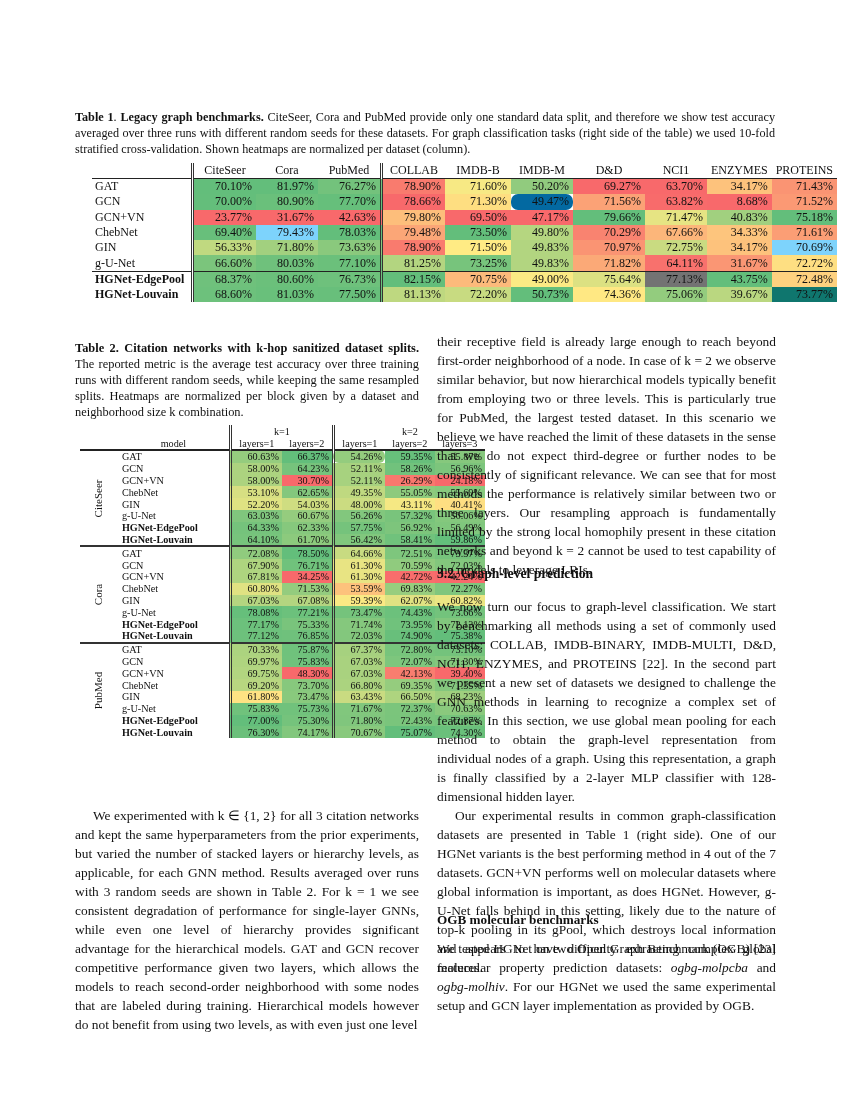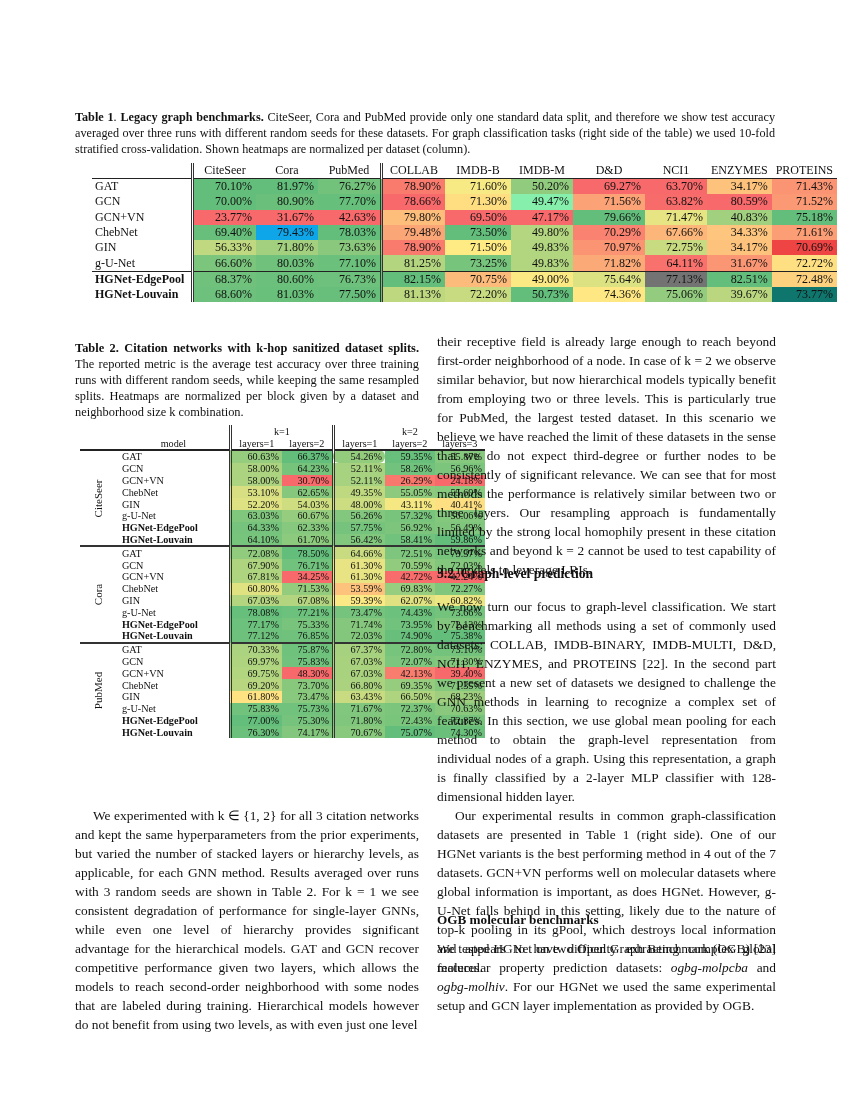--- a/index.html
+++ b/index.html
@@ -73,64 +73,64 @@
         <td class="val" style="background: rgb(253, 194, 124);">34.17%</td>
         <td class="val" style="background: rgb(250, 148, 115);">71.43%</td>
       </tr>
       <tr>
         <td class="model">GCN</td>
         <td class="val dv" style="background: rgb(100, 190, 123);">70.00%</td>
         <td class="val" style="background: rgb(106, 192, 123);">80.90%</td>
         <td class="val" style="background: rgb(102, 191, 123);">77.70%</td>
         <td class="val dv" style="background: rgb(248, 105, 107);">78.66%</td>
         <td class="val" style="background: rgb(254, 222, 129);">71.30%</td>
-        <td class="val" style="background: #86efac;">49.47%</td>
+        <td class="val" style="background: #0369a1; border-radius: 7px;">49.47%</td>
         <td class="val" style="background: rgb(251, 162, 118);">71.56%</td>
         <td class="val" style="background: rgb(248, 107, 107);">63.82%</td>
-        <td class="val" style="background: rgb(248, 105, 107);">80.59%</td>
+        <td class="val" style="background: rgb(248, 105, 107);">8.68%</td>
         <td class="val" style="background: rgb(251, 153, 116);">71.52%</td>
       </tr>
       <tr>
         <td class="model">GCN+VN</td>
         <td class="val dv" style="background: rgb(248, 105, 107);">23.77%</td>
         <td class="val" style="background: rgb(248, 105, 107);">31.67%</td>
         <td class="val" style="background: rgb(248, 105, 107);">42.63%</td>
         <td class="val dv" style="background: rgb(253, 190, 123);">79.80%</td>
         <td class="val" style="background: rgb(248, 105, 107); padding-left: 8px;">69.50%</td>
         <td class="val" style="background: rgb(248, 105, 107);">47.17%</td>
         <td class="val" style="background: rgb(99, 190, 123);">79.66%</td>
         <td class="val" style="background: rgb(230, 228, 131);">71.47%</td>
         <td class="val" style="background: rgb(161, 208, 127);">40.83%</td>
         <td class="val" style="background: rgb(99, 190, 123);">75.18%</td>
       </tr>
       <tr>
         <td class="model">ChebNet</td>
         <td class="val dv" style="background: rgb(104, 191, 123);">69.40%</td>
-        <td class="val" style="background: #0ea5e9;">79.43%</td>
+        <td class="val" style="background: #7dd3fc;">79.43%</td>
         <td class="val" style="background: rgb(99, 190, 123);">78.03%</td>
         <td class="val dv" style="background: rgb(251, 166, 119);">79.48%</td>
         <td class="val" style="background: rgb(99, 190, 123);">73.50%</td>
         <td class="val" style="background: rgb(181, 214, 128);">49.80%</td>
         <td class="val" style="background: rgb(249, 131, 112);">70.29%</td>
         <td class="val" style="background: rgb(252, 182, 122);">67.66%</td>
         <td class="val" style="background: rgb(253, 197, 125);">34.33%</td>
         <td class="val" style="background: rgb(251, 158, 117);">71.61%</td>
       </tr>
       <tr>
         <td class="model">GIN</td>
         <td class="val dv" style="background: rgb(192, 217, 128);">56.33%</td>
         <td class="val" style="background: rgb(162, 208, 127);">71.80%</td>
         <td class="val" style="background: rgb(138, 201, 125);">73.63%</td>
         <td class="val dv" style="background: rgb(249, 123, 110);">78.90%</td>
         <td class="val" style="background: rgb(255, 235, 132);">71.50%</td>
         <td class="val" style="background: rgb(178, 213, 128);">49.83%</td>
         <td class="val" style="background: rgb(250, 148, 115);">70.97%</td>
         <td class="val" style="background: rgb(201, 219, 129);">72.75%</td>
         <td class="val" style="background: rgb(253, 194, 124);">34.17%</td>
-        <td class="val" style="background: #ef4444;">70.69%</td>
+        <td class="val" style="background: #7dd3fc;">70.69%</td>
       </tr>
       <tr>
         <td class="model">g-U-Net</td>
         <td class="val dv" style="background: rgb(123, 197, 124);">66.60%</td>
         <td class="val" style="background: rgb(111, 193, 124);">80.03%</td>
         <td class="val" style="background: rgb(107, 192, 123);">77.10%</td>
         <td class="val dv" style="background: rgb(179, 213, 128);">81.25%</td>
         <td class="val" style="background: rgb(119, 196, 124);">73.25%</td>
         <td class="val" style="background: rgb(178, 213, 128);">49.83%</td>
         <td class="val" style="background: rgb(251, 169, 119);">71.82%</td>
@@ -141,21 +141,21 @@
       <tr class="sep">
         <td class="model bold">HGNet-EdgePool</td>
         <td class="val dv" style="background: rgb(111, 193, 124);">68.37%</td>
         <td class="val" style="background: rgb(107, 192, 123);">80.60%</td>
         <td class="val" style="background: rgb(110, 193, 124);">76.73%</td>
         <td class="val dv" style="background: rgb(99, 190, 123);">82.15%</td>
         <td class="val" style="background: rgb(252, 186, 123);">70.75%</td>
         <td class="val" style="background: rgb(251, 234, 132);">49.00%</td>
         <td class="val" style="background: rgb(220, 225, 130); padding-left: 14px;">75.64%</td>
         <td class="val" style="background: #737373;">77.13%</td>
-        <td class="val" style="background: rgb(99, 190, 123);">82.51%</td>
+        <td class="val" style="background: rgb(99, 190, 123);">43.75%</td>
         <td class="val" style="background: rgb(254, 209, 127);">72.48%</td>
       </tr>
       <tr>
         <td class="model bold">HGNet-Louvain</td>
         <td class="val dv" style="background: rgb(109, 193, 124);">68.60%</td>
         <td class="val" style="background: rgb(105, 192, 123);">81.03%</td>
         <td class="val" style="background: rgb(104, 191, 123);">77.50%</td>
         <td class="val dv" style="background: rgb(190, 216, 128);">81.13%</td>
         <td class="val" style="background: rgb(200, 219, 129);">72.20%</td>
         <td class="val" style="background: rgb(99, 190, 123);">50.73%</td>

